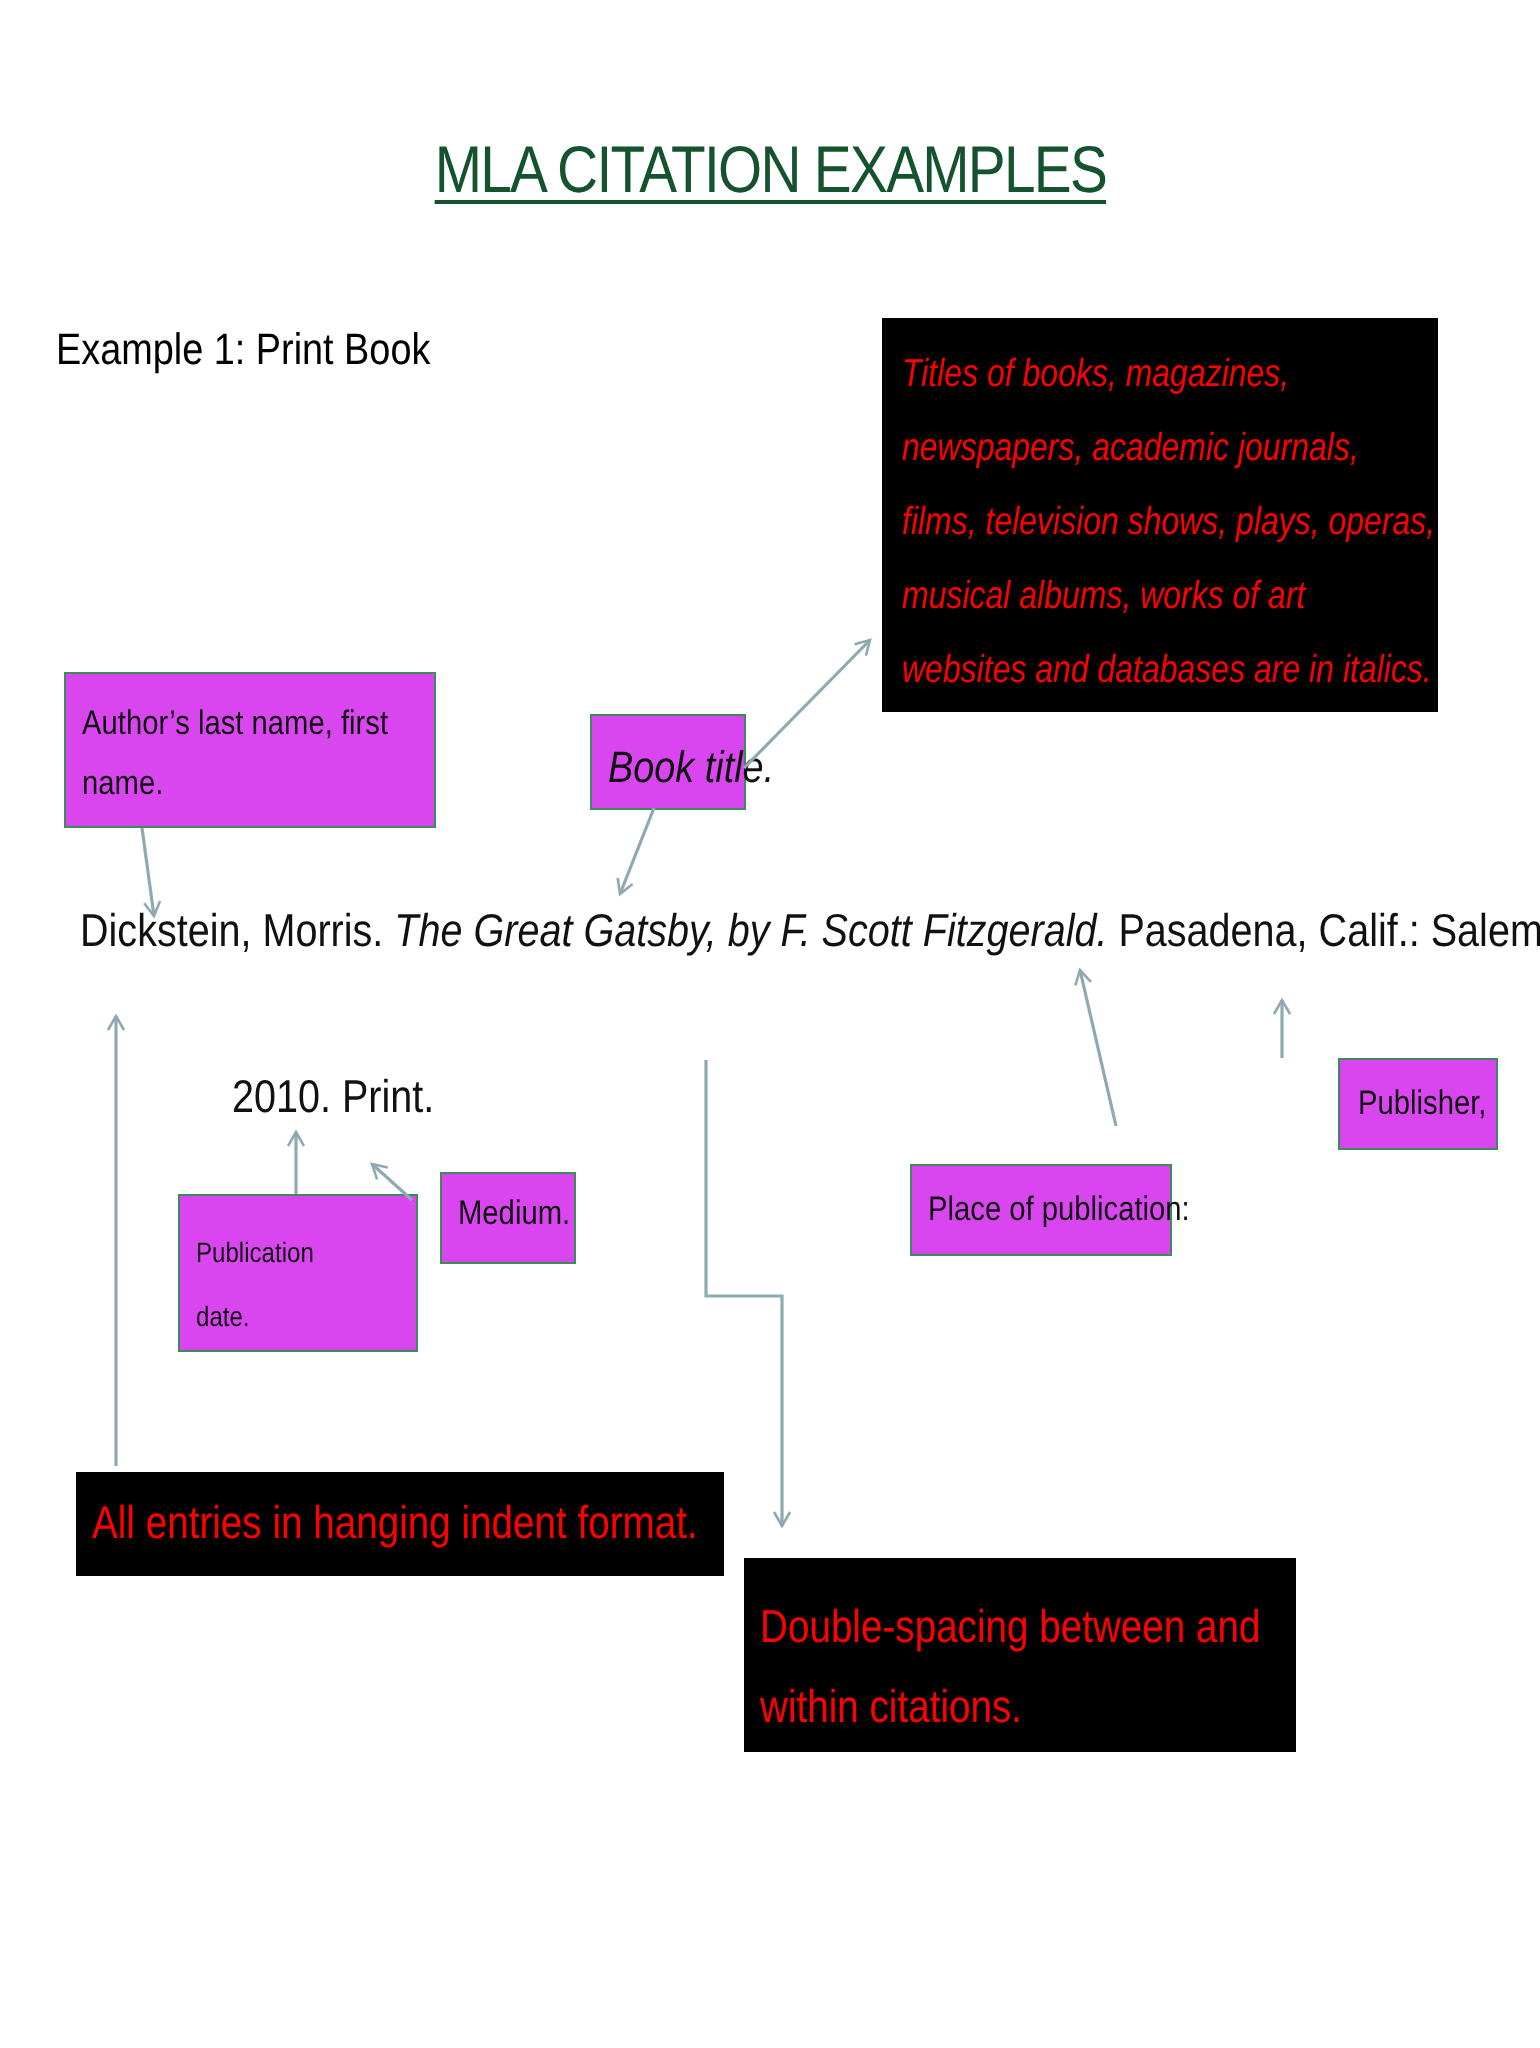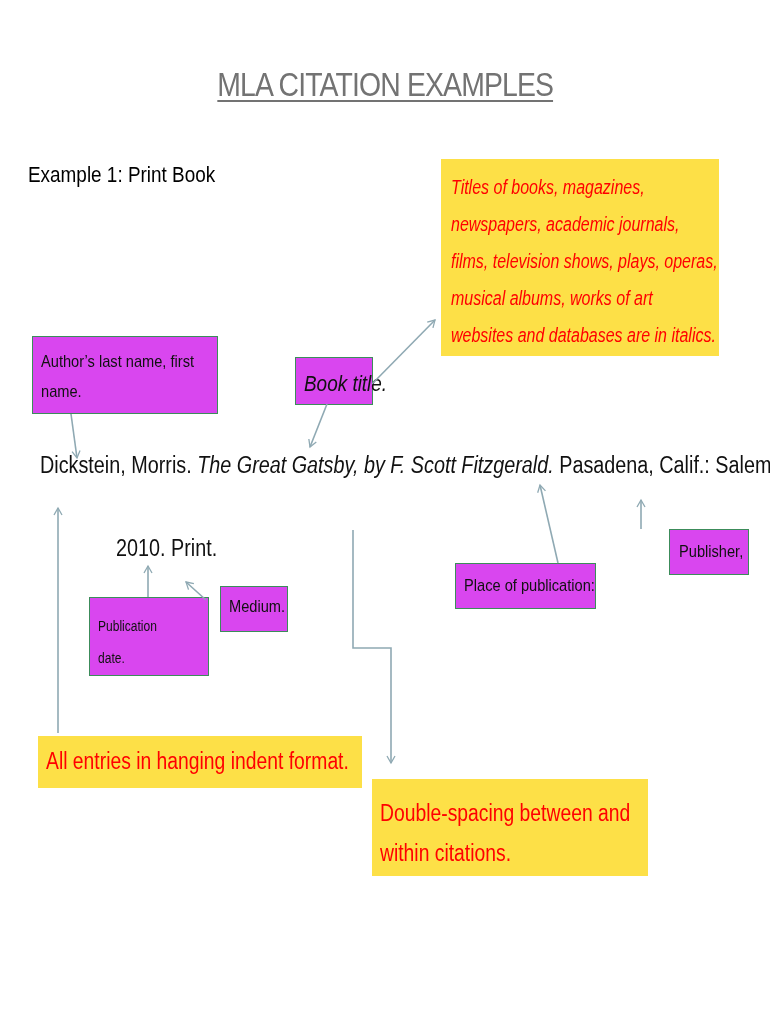--- a/index.html
+++ b/index.html
@@ -1,33 +1,33 @@
 <!DOCTYPE html>
 <html><head>
 <meta charset="utf-8">
 <style>
   html, body { margin: 0; padding: 0; background: #ffffff; }
   body { width: 770px; height: 1024px; position: relative; overflow: hidden;
          font-family: "Liberation Sans Narrow", "Liberation Sans", sans-serif; }
   .abs { position: absolute; }
   .title { left: 0; width: 770px; top: 66px; text-align: center; font-size: 33px;
-           color: #737373; letter-spacing: -1px; }
+           color: #14532d; letter-spacing: -1px; }
   .title span { text-decoration: underline; text-decoration-thickness: 2px; text-underline-offset: 4px;
                 transform: scaleX(0.86); display: inline-block; }
   .subtitle { left: 28px; top: 162px; font-size: 22px; color: #000; transform: scaleX(0.86); transform-origin: left; }
-  .yellow { background: #fde047; color: #ff0000; }
+  .yellow { background: #000000; color: #ff0000; }
   .green { background: #d946ef; color: #111; border: 1px solid #3c8c5a; box-sizing: border-box; }
   .note-italics { left: 441px; top: 159px; width: 278px; height: 197px; padding: 10px 0 0 10px;
                   box-sizing: border-box; font-size: 19.5px; font-style: italic; line-height: 37px; }
   .note-italics .t { display: block; transform: scaleX(0.82); transform-origin: left; white-space: nowrap; }
   .g-author { left: 32px; top: 336px; width: 186px; height: 78px; padding: 10px 0 0 8px; font-size: 17px; line-height: 30px; }
   .g-author .t, .g-title .t, .g-pub .t, .g-place .t, .g-date .t, .g-med .t { display: inline-block; transform: scaleX(0.86); transform-origin: left; white-space: nowrap; }
   .g-title { left: 295px; top: 357px; width: 78px; height: 48px; padding: 13px 0 0 8px; font-size: 22px; font-style: italic; }
   .g-pub { left: 628px; top: 529px; width: 80px; height: 46px; padding: 12px 0 0 9px; font-size: 17px; margin-left: 41px; }
-  .g-place { left: 455px; top: 563px; width: 141px; height: 46px; padding: 12px 0 0 8px; font-size: 17px; }
+  .g-place { left: 455px; top: 582px; width: 131px; height: 46px; padding: 12px 0 0 8px; font-size: 17px; }
   .g-date { left: 89px; top: 597px; width: 120px; height: 79px; padding: 12px 0 0 8px; font-size: 14px; line-height: 32px; }
   .g-med { left: 205px; top: 586px; width: 68px; height: 46px; padding: 10px 0 0 8px; font-size: 17px; margin-left: 15px; }
   .citation-1 { left: 40px; top: 452px; font-size: 23px; color: #111; white-space: nowrap;
                 transform: scaleX(0.86); transform-origin: left; }
   .citation-2 { left: 116px; top: 535px; font-size: 23px; color: #111; white-space: nowrap;
                 transform: scaleX(0.86); transform-origin: left; }
   .citation-1 i { font-style: italic; }
   .note-hang { left: 38px; top: 736px; width: 324px; height: 52px; padding: 12px 0 12px 8px; box-sizing: border-box;
                font-size: 23px; }
   .note-hang .t, .note-double .t { display: inline-block; transform: scaleX(0.84); transform-origin: left; white-space: nowrap; }

